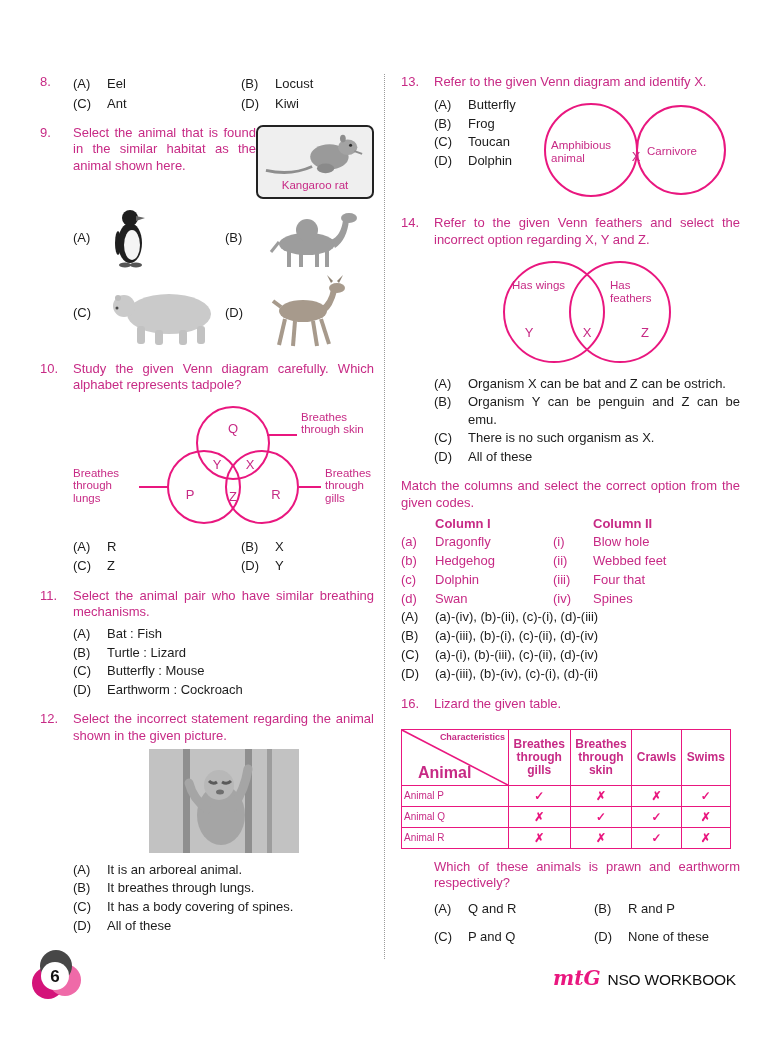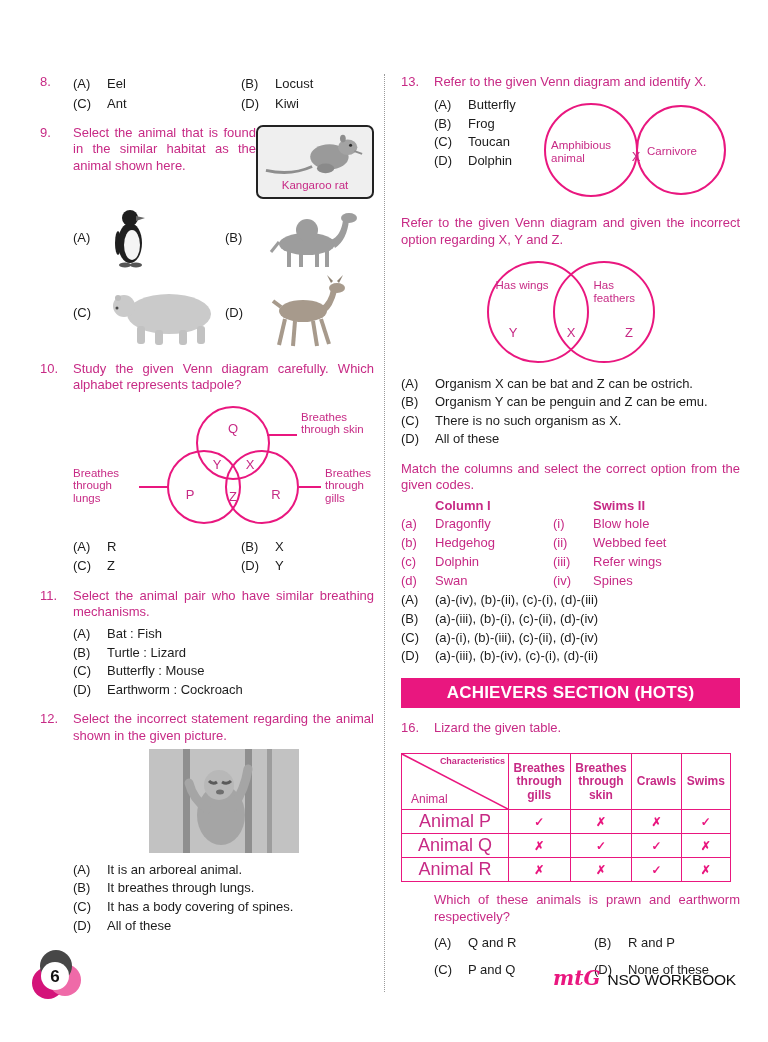--- a/index.html
+++ b/index.html
@@ -65,24 +65,24 @@
   
   .banner{background:var(--mag2);color:#fff;font-weight:bold;font-size:17px;
           text-align:center;padding:5px 2px;margin:2px 0 12px 0;letter-spacing:.2px}
 
   
   table.chars{border-collapse:collapse;margin:4px 0 10px 0;width:330px}
   table.chars td,table.chars th{border:1.6px solid var(--mag2);padding:1px 2px}
   .corner{position:relative;width:104px;height:56px;padding:0}
   .corner svg{position:absolute;inset:0;width:100%;height:100%}
   .corner .c-top{position:absolute;top:2px;right:3px;font-size:9px;font-weight:bold;color:var(--mag)}
-  .corner .c-bot{position:absolute;bottom:3px;left:9px;font-size:12px;font-weight:normal;color:var(--mag)}
+  .corner .c-bot{position:absolute;bottom:3px;left:16px;font-size:16px;font-weight:bold;color:var(--mag)}
   .chead{color:var(--mag);font-weight:bold;font-size:12px;text-align:center;line-height:1.1;width:60px}
   .chead.small{width:48px}
-  .rname{color:var(--mag);font-size:18px;text-align:center;height:21px}
+  .rname{color:var(--mag);font-size:10px;text-align:left;height:21px}
   .mark{color:var(--mag2);font-size:12px;font-weight:bold;text-align:center}
 
   .q16-opts{display:grid;grid-template-columns:160px 1fr;row-gap:8px;margin-top:8px}
 
   
   .photo{display:block;margin:4px auto 8px auto;width:150px;height:104px;background:#c7c7c7}
 
   
   .footer-badge{position:absolute;left:27px;top:946px;width:58px;height:60px}
   .brand{position:absolute;right:32px;top:966px;display:flex;align-items:baseline;gap:7px}
@@ -340,22 +340,23 @@
                 <text x="101" y="66">X</text>
               </svg>
               <div class="vlabel center" style="left:16px;top:44px;width:78px">Amphibious animal</div>
               <div class="vlabel center" style="left:112px;top:50px;width:70px">Carnivore</div>
             </div>
           </div>
         </div>
       </section>
 
       <section class="q">
-        <div class="qbody">
-          <p class="qtext">Refer to the given Venn diagram and given the incorrect option regarding X, Y and Z.</p>
+        <div class="qnum">14.</div>
+        <div class="qbody">
+          <p class="qtext">Refer to the given Venn feathers and select the incorrect option regarding X, Y and Z.</p>
           <div class="venn venn14">
             <svg width="230" height="118" viewBox="0 0 230 118">
               <circle cx="82" cy="59" r="50"></circle>
               <circle cx="148" cy="59" r="50"></circle>
               <text x="57" y="84">Y</text>
               <text x="115" y="84">X</text>
               <text x="173" y="84">Z</text>
             </svg>
             <div class="vlabel center" style="left:40px;top:26px;width:56px">Has wings</div>
             <div class="vlabel center" style="left:138px;top:26px;width:62px">Has feathers</div>
@@ -379,40 +380,40 @@
               </div>
           </div>
         </div>
       </section>
 
       <section class="q">
         <div class="qbody">
           <p class="qtext">Match the columns and select the correct option from the given codes.</p>
           <div class="match-head">
             <span class="mh1">Column I</span>
-            <span class="mh2">Swims II</span>
+            <span class="mh2">Column II</span>
           </div>
           <div>
             <div class="match-row">
                 <span class="m-l1">(a)</span>
                 <span class="m-t1">Dragonfly</span>
                 <span class="m-l2">(i)</span>
                 <span>Blow hole</span>
               </div>
             <div class="match-row">
                 <span class="m-l1">(b)</span>
                 <span class="m-t1">Hedgehog</span>
                 <span class="m-l2">(ii)</span>
                 <span>Webbed feet</span>
               </div>
             <div class="match-row">
                 <span class="m-l1">(c)</span>
                 <span class="m-t1">Dolphin</span>
                 <span class="m-l2">(iii)</span>
-                <span>Refer wings</span>
+                <span>Four that</span>
               </div>
             <div class="match-row">
                 <span class="m-l1">(d)</span>
                 <span class="m-t1">Swan</span>
                 <span class="m-l2">(iv)</span>
                 <span>Spines</span>
               </div>
           </div>
           <div>
             <div class="code-opt">
@@ -428,21 +429,20 @@
                 <span>(a)-(i), (b)-(iii), (c)-(ii), (d)-(iv)</span>
               </div>
             <div class="code-opt">
                 <span class="olabel">(D)</span>
                 <span>(a)-(iii), (b)-(iv), (c)-(i), (d)-(ii)</span>
               </div>
           </div>
         </div>
       </section>
 
-      <div class="banner">ACHIEVERS SECTION (HOTS)</div>
 
       <section class="q">
         <div class="qnum">16.</div>
         <div class="qbody">
           <p class="qtext">Lizard the given table.</p>
         </div>
       </section>
 
       <table class="chars">
         <tbody>

